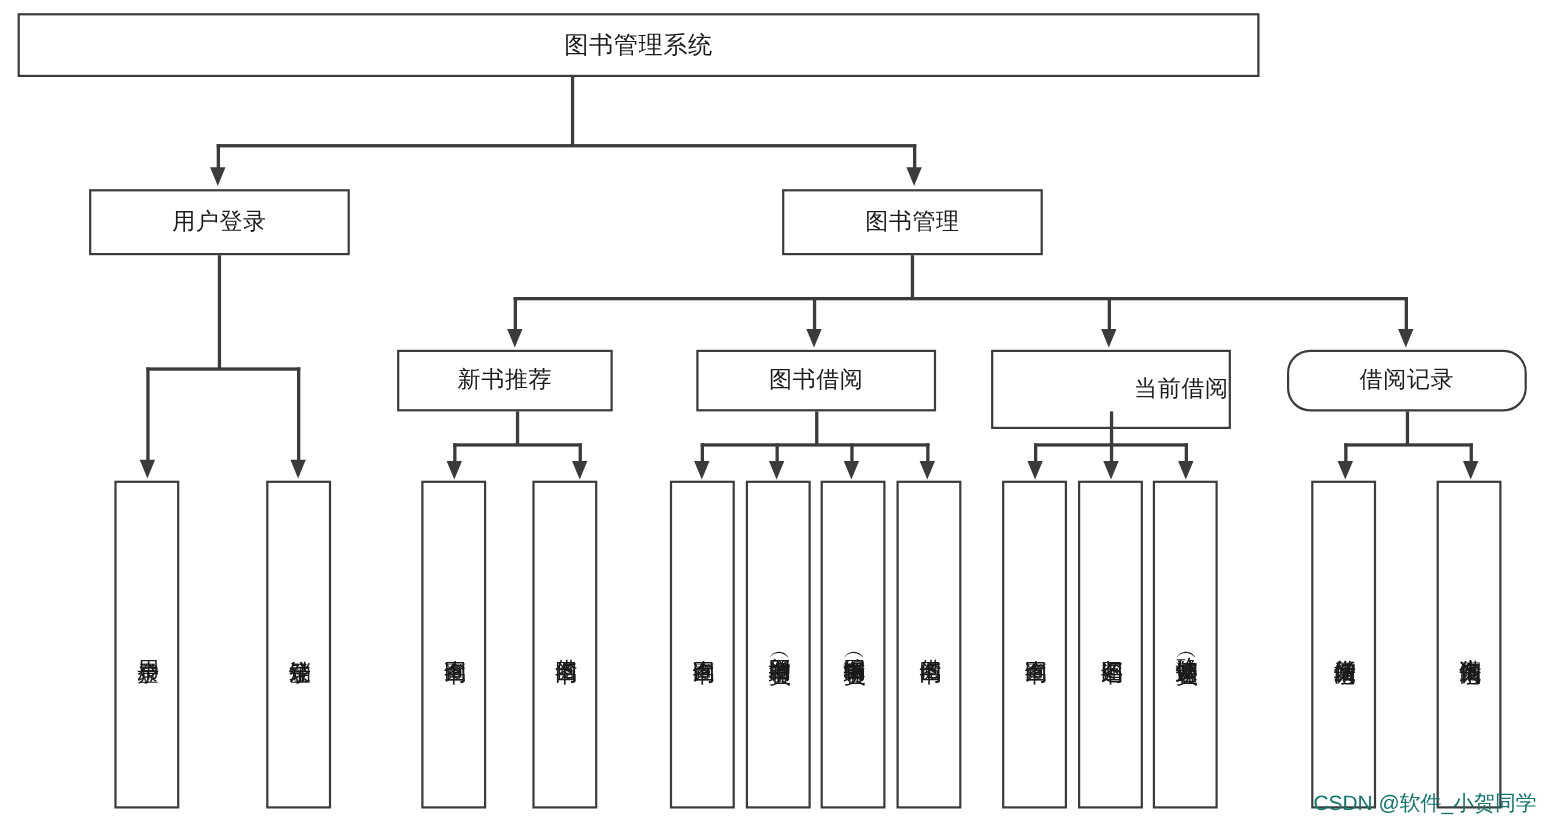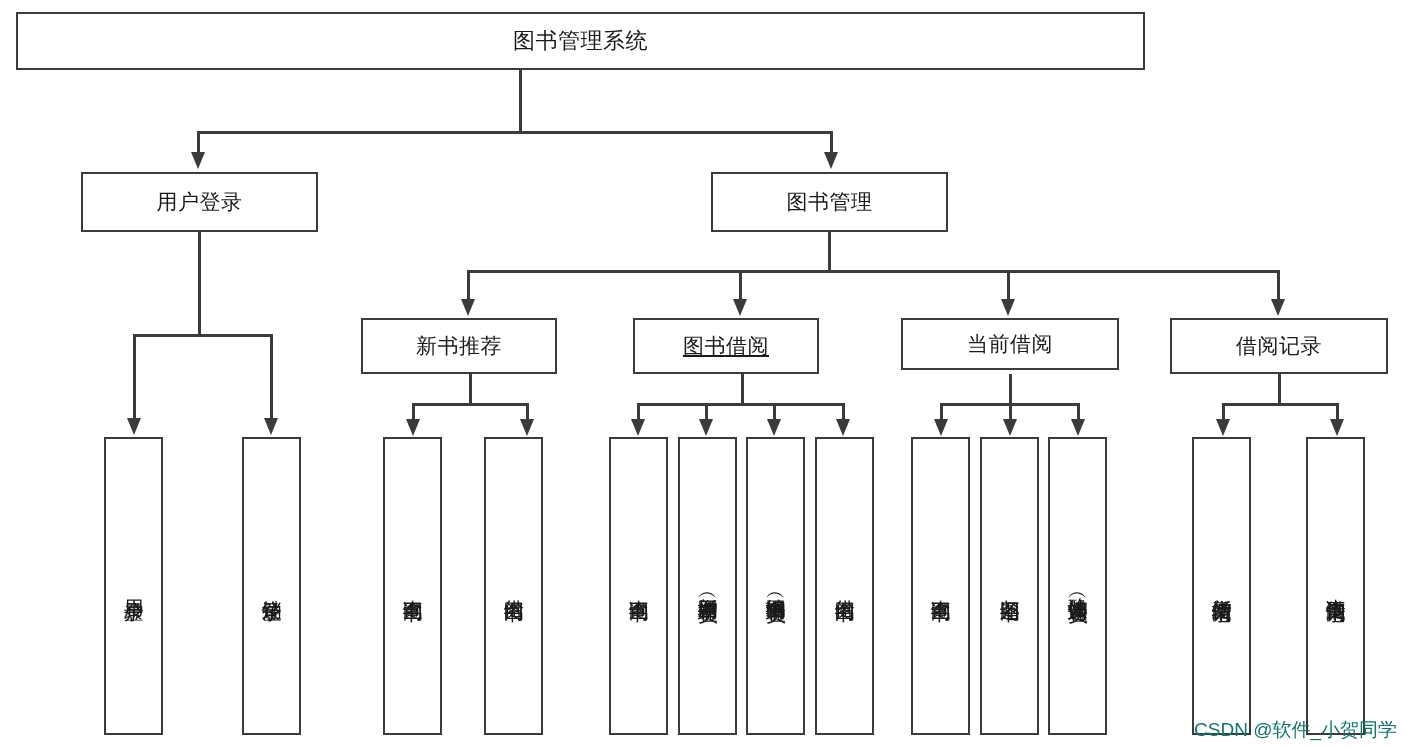--- a/index.html
+++ b/index.html
@@ -121,27 +121,27 @@
 
   <div class="ln v" style="left:1007px; top:270px; height:31px;"></div>
   <div class="arrow" style="left:1001px; top:299px;"></div>
 
   <div class="ln v" style="left:1277px; top:270px; height:31px;"></div>
   <div class="arrow" style="left:1271px; top:299px;"></div>
 
   <div class="node" style="left:361px; top:318px; width:196px; height:56px;">
     <span class="label">新书推荐</span>
   </div>
-  <div class="node" style="left:633px; top:318px; width:186px; height:56px;text-decoration:underline;">
+  <div class="node" style="left:633px; top:318px; width:218px; height:56px;">
     <span class="label">图书借阅</span>
   </div>
-  <div class="node" style="left:901px; top:318px; width:218px; height:52px;">
+  <div class="node" style="left:901px; top:318px; width:218px; height:72px;justify-content:flex-end;">
     <span class="label">当前借阅</span>
   </div>
-  <div class="node" style="left:1170px; top:318px; width:218px; height:56px;">
+  <div class="node" style="left:1170px; top:318px; width:218px; height:56px;border-radius:21px;">
     <span class="label">借阅记录</span>
   </div>
 
   <div class="ln v" style="left:469px; top:374px; height:31px;"></div>
   <div class="ln h" style="left:412px; top:403px; width:117px;"></div>
   <div class="ln v" style="left:412px; top:403px; height:18px;"></div>
   <div class="arrow" style="left:406px; top:419px;"></div>
   <div class="ln v" style="left:526px; top:403px; height:18px;"></div>
   <div class="arrow" style="left:520px; top:419px;"></div>
 

